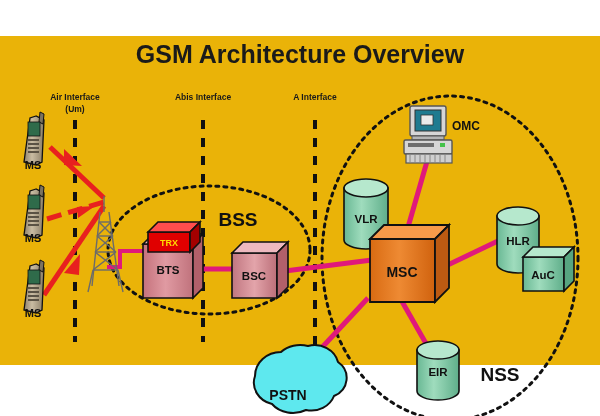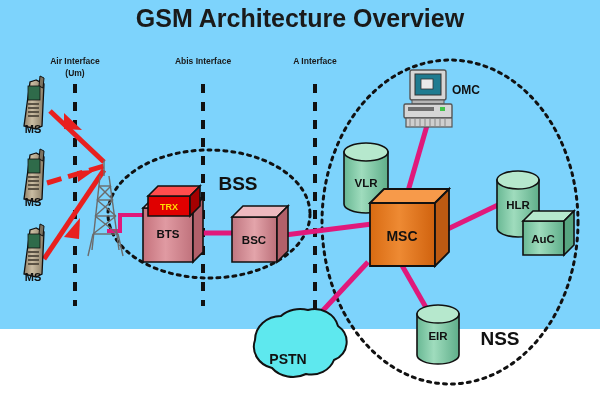--- a/index.html
+++ b/index.html
@@ -1,18 +1,18 @@
 <!DOCTYPE html>
 <html><head>
 <meta charset="utf-8">
 <style>
   html,body{margin:0;padding:0;background:#ffffff;}
   body{width:600px;height:416px;overflow:hidden;
        font-family:"Liberation Sans","DejaVu Sans",sans-serif;}
-  #stage{position:relative;width:600px;height:329px;background:#7dd3fc;}
+  #stage{position:relative;width:600px;height:329px;background:#eab308;margin-top:36px;}
   svg{position:absolute;top:0;left:0;}
   .ttl{font-weight:bold;font-size:25px;fill:#1a1a1a;text-anchor:middle;}
   .iflbl{font-weight:bold;font-size:8.5px;fill:#1a1a1a;text-anchor:middle;}
   .zone{font-weight:bold;font-size:19px;fill:#111;text-anchor:middle;}
   .nodelbl{font-weight:bold;font-size:11.5px;fill:#111;text-anchor:middle;}
   .nodelbl-lg{font-weight:bold;font-size:14px;fill:#111;text-anchor:middle;}
   .mslbl{font-weight:bold;font-size:11px;fill:#111;text-anchor:middle;}
   .trxlbl{font-weight:bold;font-size:9px;fill:#ffd900;text-anchor:middle;}
   .omclbl{font-weight:bold;font-size:12px;fill:#111;text-anchor:start;}
 </style>

